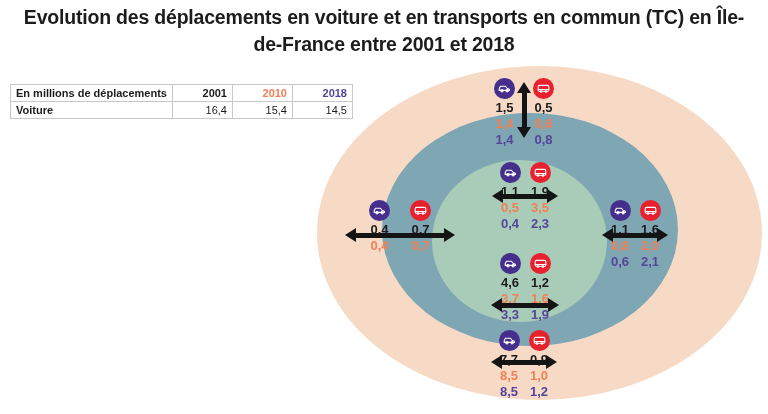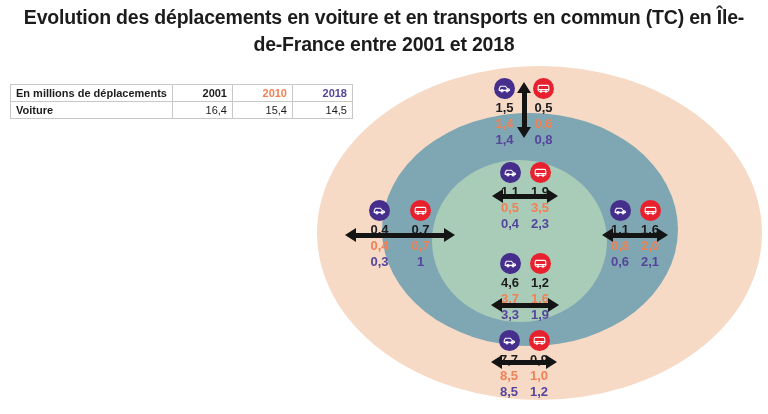--- a/index.html
+++ b/index.html
@@ -205,24 +205,20 @@
       </span>
     </div>
     <div class="row y01">
       <span class="val">0,4</span>
       <span class="val">0,7</span>
     </div>
     <div class="row y10">
       <span class="val">0,4</span>
       <span class="val">0,7</span>
     </div>
-    <div class="row y18">
-      <span class="val">0,3</span>
-      <span class="val">1</span>
-    </div>
     <div class="arrow-h"></div>
   </div>
 
   <div class="cluster c-right">
     <div class="icons">
       <span class="badge car">
         <svg viewBox="0 0 24 24" width="15" height="15">
             <g fill="none" stroke="#fff" stroke-width="1.7" stroke-linecap="round" stroke-linejoin="round">
               <path d="M3.5 15v-2.6l2-4h8l3.2 4h1.5a1.8 1.8 0 0 1 1.8 1.8V15z"></path>
               <circle cx="8" cy="15.6" r="1.8"></circle>

